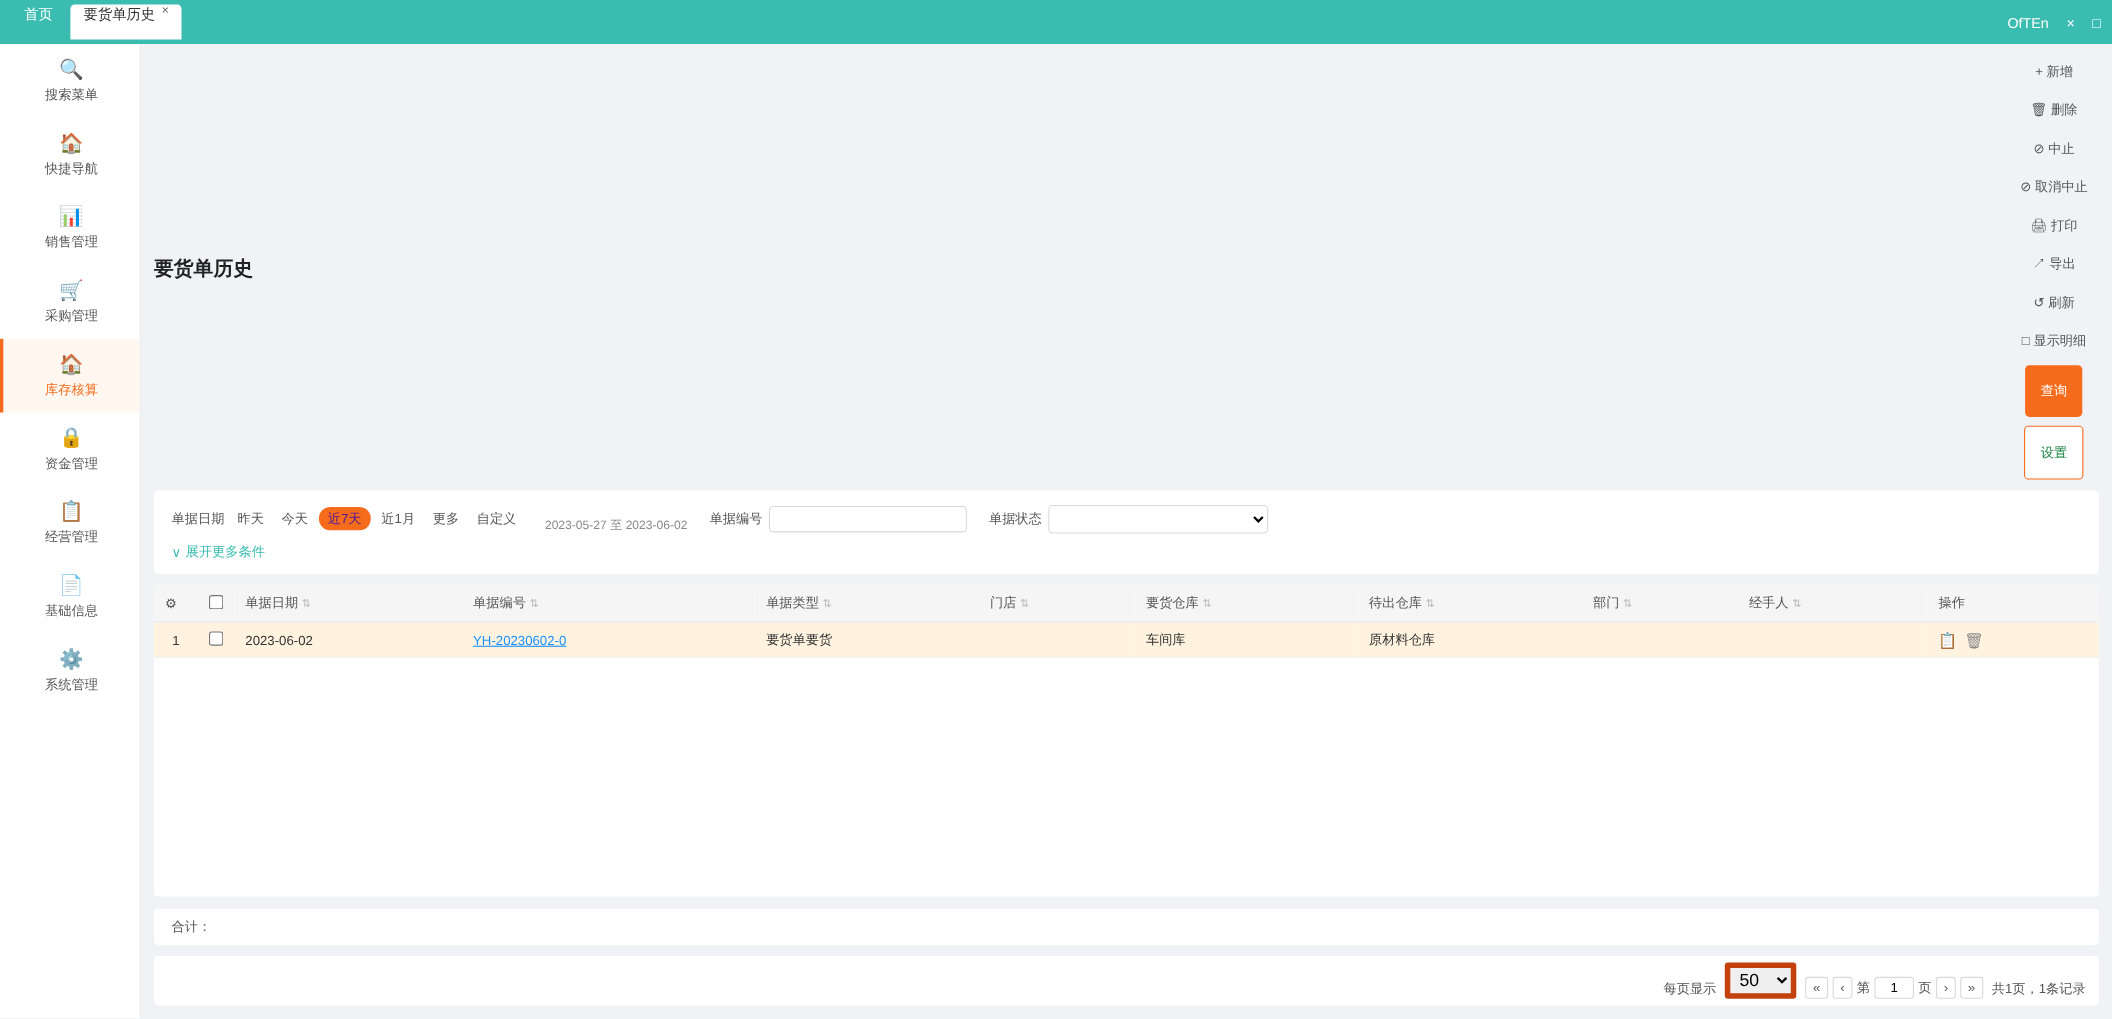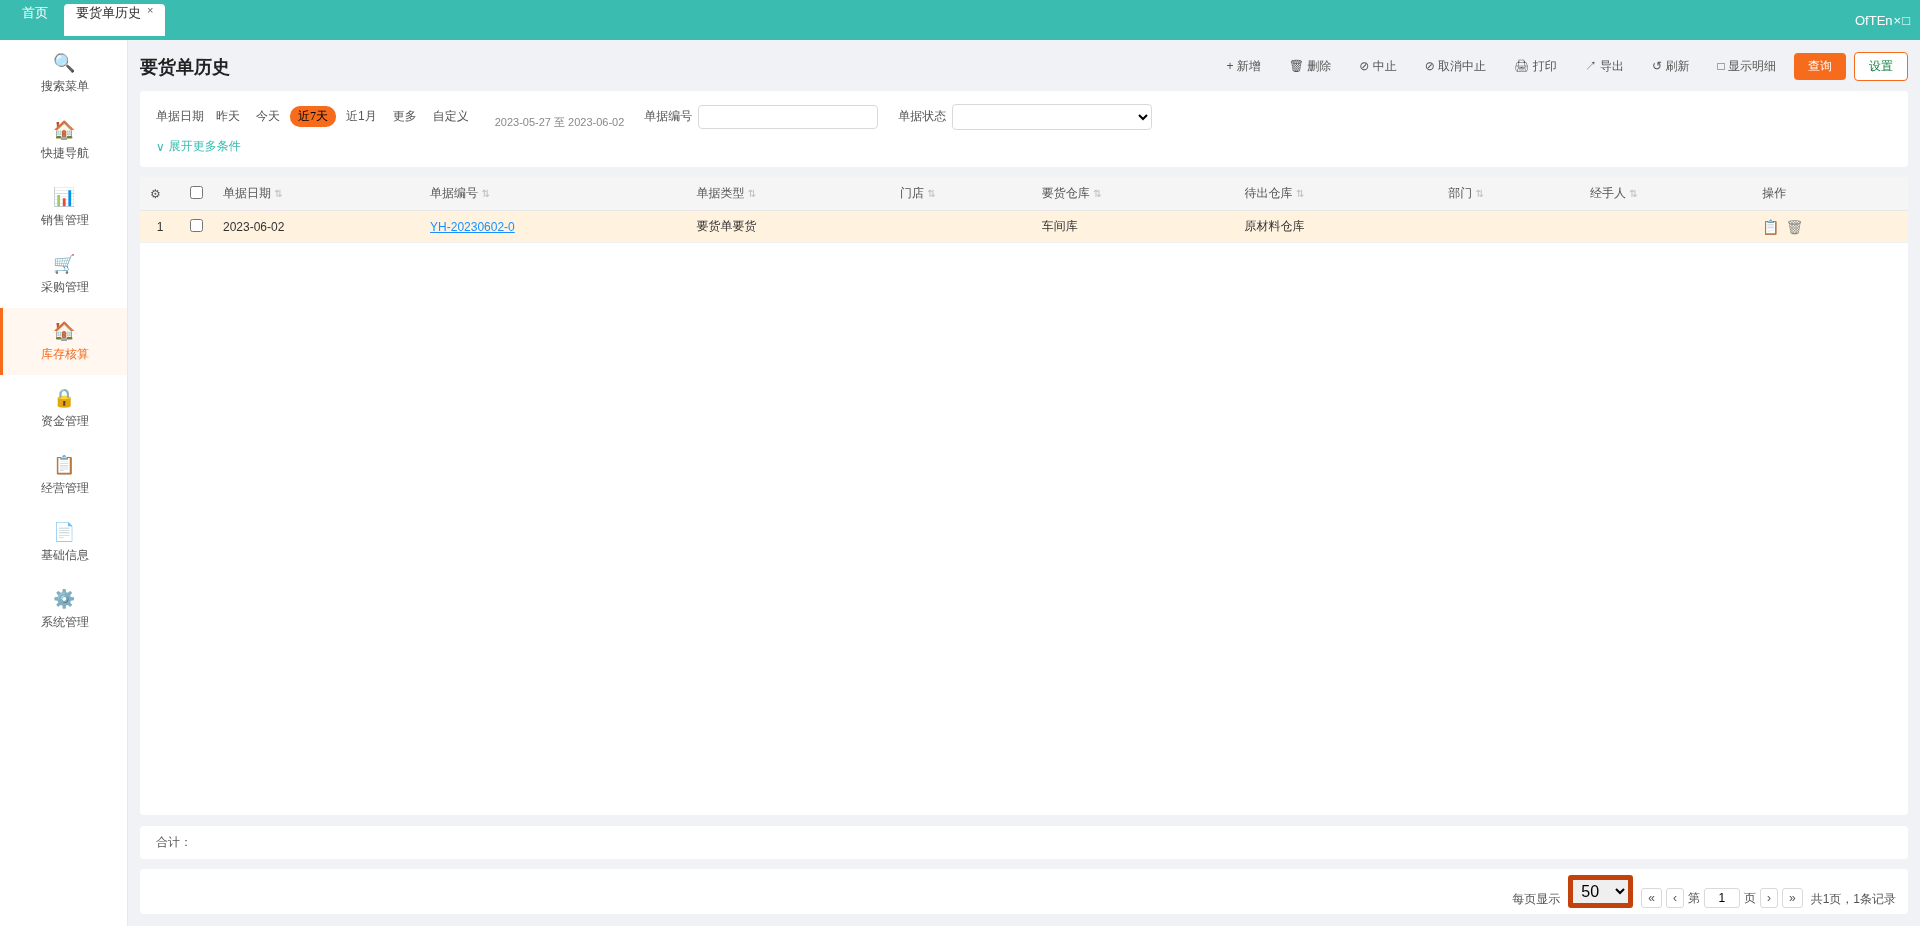--- a/index.html
+++ b/index.html
@@ -35,21 +35,21 @@
     }
     .top-bar-tab .close-icon {
       font-size: 11px;
       color: #666;
       cursor: pointer;
     }
     .top-bar-right {
       margin-left: auto;
       display: flex;
       align-items: center;
-      gap: 1px;
+      gap: 16px;
       color: #fff;
       font-size: 13px;
     }
     .top-bar-right span { cursor: pointer; }
 
     
     .layout {
       display: flex;
       flex: 1;
       overflow: hidden;
@@ -105,37 +105,38 @@
     .page-title {
       font-size: 18px;
       font-weight: bold;
       color: #222;
       flex: 1;
     }
     .toolbar {
       display: flex;
       align-items: center;
       gap: 8px;
+      flex-direction: column;
     }
     .toolbar-btn {
       display: flex;
       align-items: center;
       gap: 3px;
       padding: 5px 10px;
       border: none;
       background: transparent;
       cursor: pointer;
       color: #555;
       font-size: 12px;
     }
     .toolbar-btn.primary {
       background: #f76b1c;
       color: #fff;
       border-radius: 4px;
-      padding: 5px 14px;
+      padding: 15px 14px;
     }
 
     
     .filter-area {
       background: #fff;
       border-radius: 4px;
       padding: 12px 16px;
       margin-bottom: 10px;
     }
     .filter-row {
@@ -161,24 +162,23 @@
     }
     .date-shortcut {
       padding: 2px 6px;
       font-size: 12px;
       cursor: pointer;
       color: #555;
       border-radius: 3px;
     }
     .date-shortcut.active {
       background: #f76b1c;
-      color: #000000;
+      color: #4c1d95;
       border-radius: 10px;
       padding: 2px 8px;
-      font-family: Liberation Serif, serif;
     }
     .date-range {
       font-size: 11px;
       color: #888;
       margin-top: 12px;
     }
     .filter-input {
       border: 1px solid #d9d9d9;
       border-radius: 4px;
       padding: 4px 8px;

